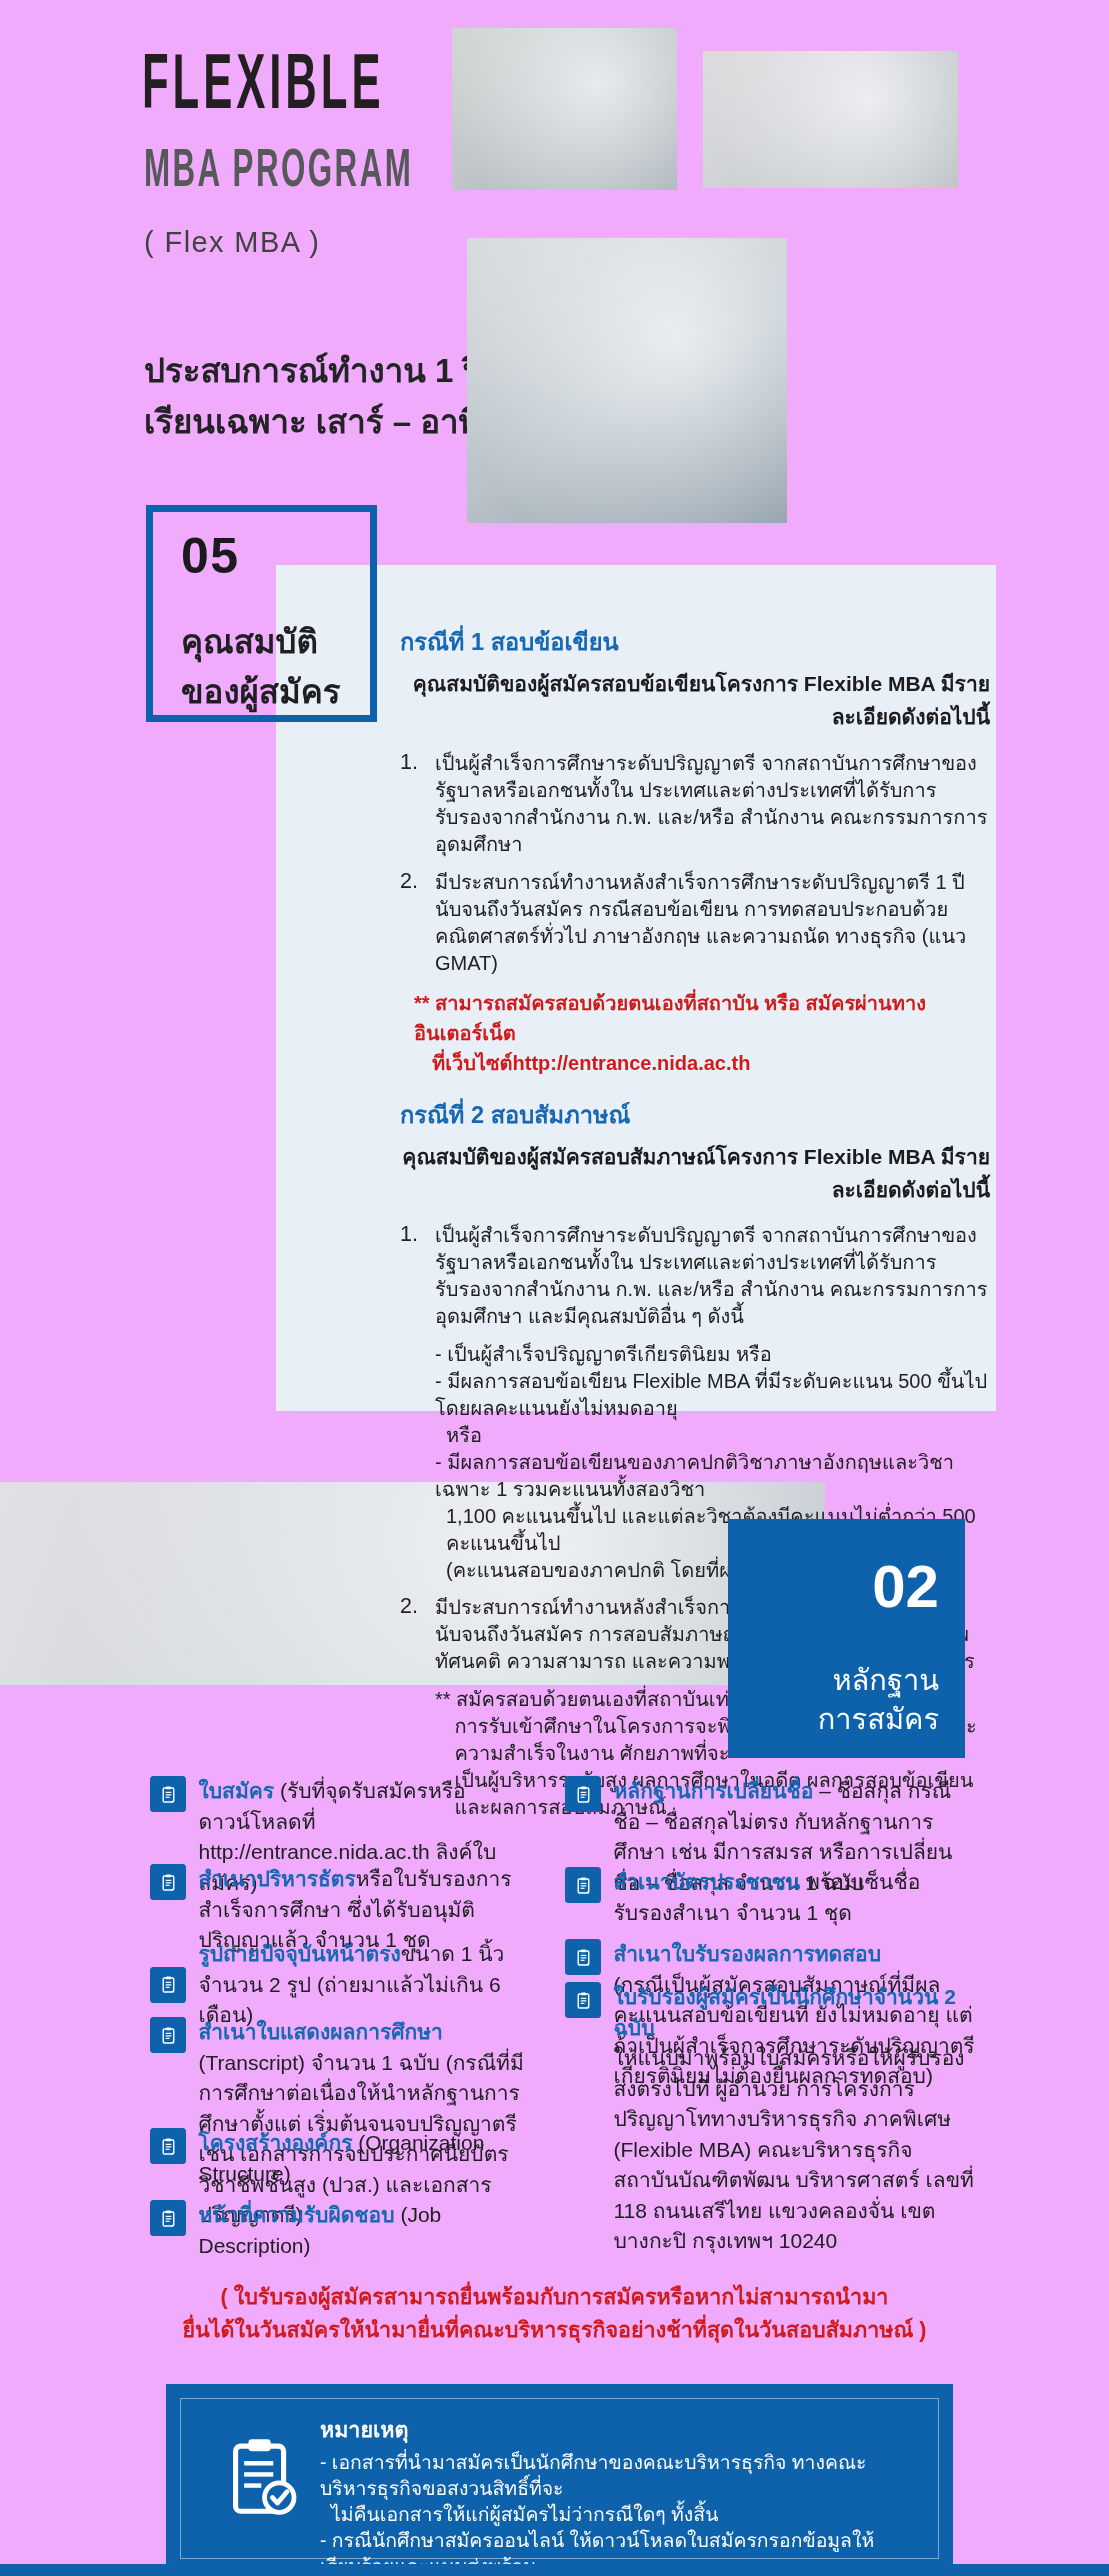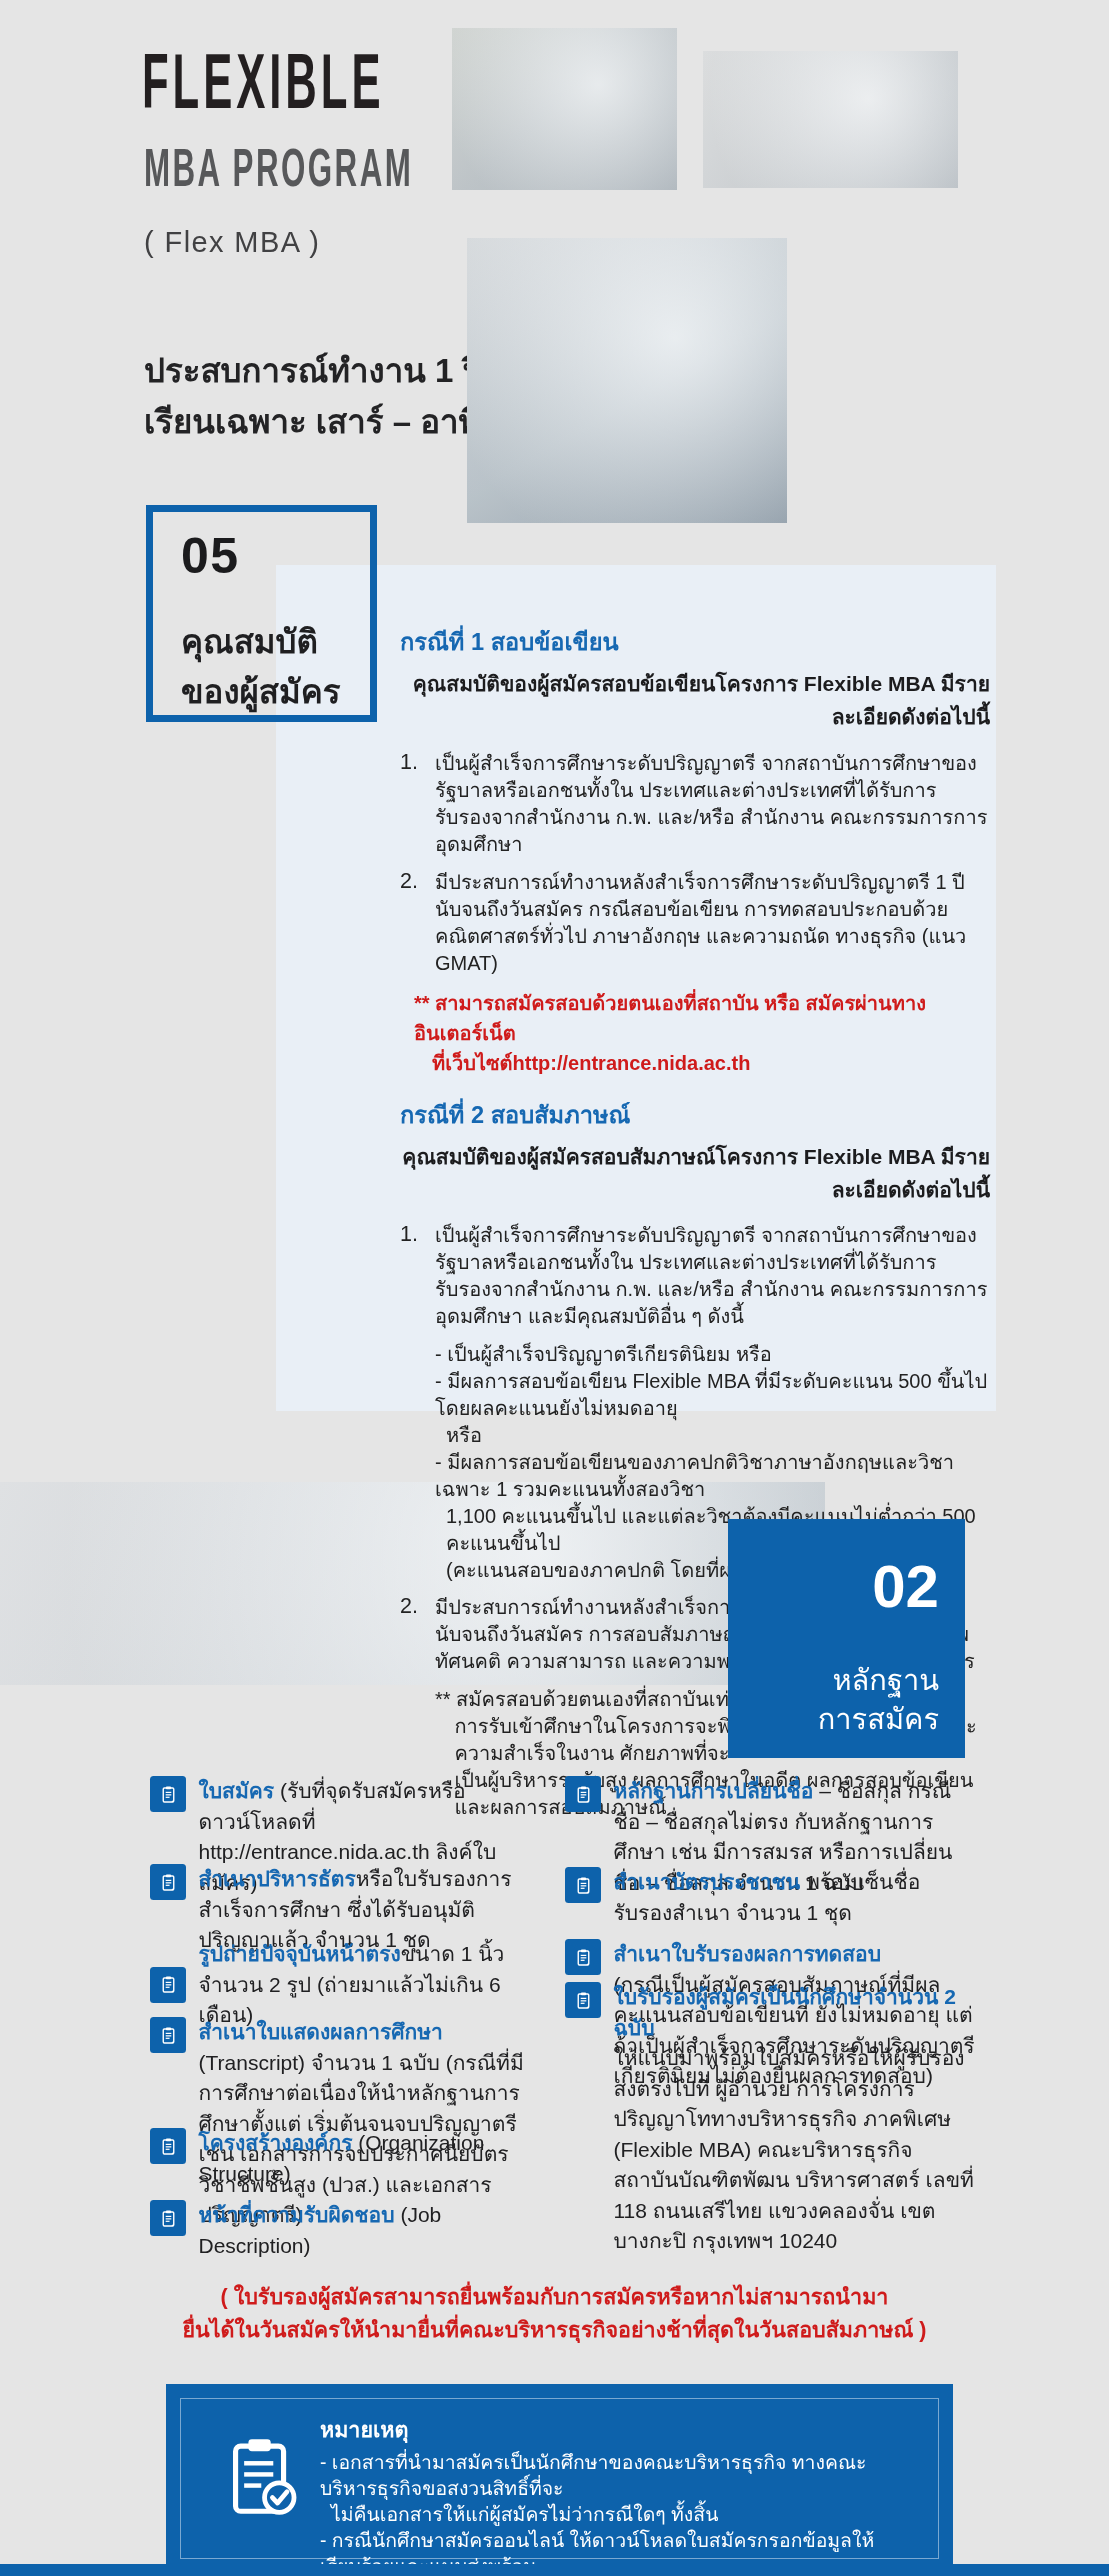--- a/index.html
+++ b/index.html
@@ -1,16 +1,16 @@
 <!DOCTYPE html>
 <html style="font-size:11px"><head>
 <meta charset="utf-8">
 <style>
   html,body{margin:0;padding:0;background:#ffffff;}
-  #canvas{position:relative;width:1110px;height:2576px;background:#e5e5e5;overflow:hidden;
+  #canvas{position:relative;width:1110px;height:2576px;background:#f0abfc;overflow:hidden;
           font-family:"Liberation Sans","DejaVu Sans",sans-serif;color:#202022;}
 
   
   .brand-title{position:absolute;left:142px;top:36px;font-size:78px;font-weight:bold;color:#231f20;
                letter-spacing:7px;transform:scaleX(.56);transform-origin:left top;white-space:nowrap;}
   .brand-sub{position:absolute;left:144px;top:136px;font-size:54px;font-weight:bold;color:#57585a;
              letter-spacing:4.2px;transform:scaleX(.58);transform-origin:left top;white-space:nowrap;}
   .brand-flex{position:absolute;left:144px;top:226px;font-size:29px;color:#414143;letter-spacing:1.4px;}
   .tagline{position:absolute;left:144px;top:345px;font-size:33px;font-weight:600;color:#232325;line-height:51px;}
 

